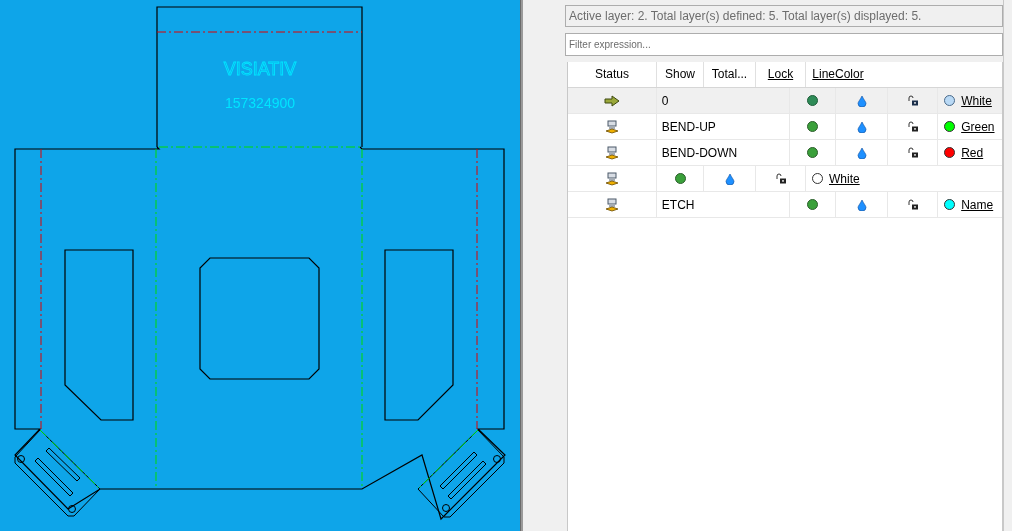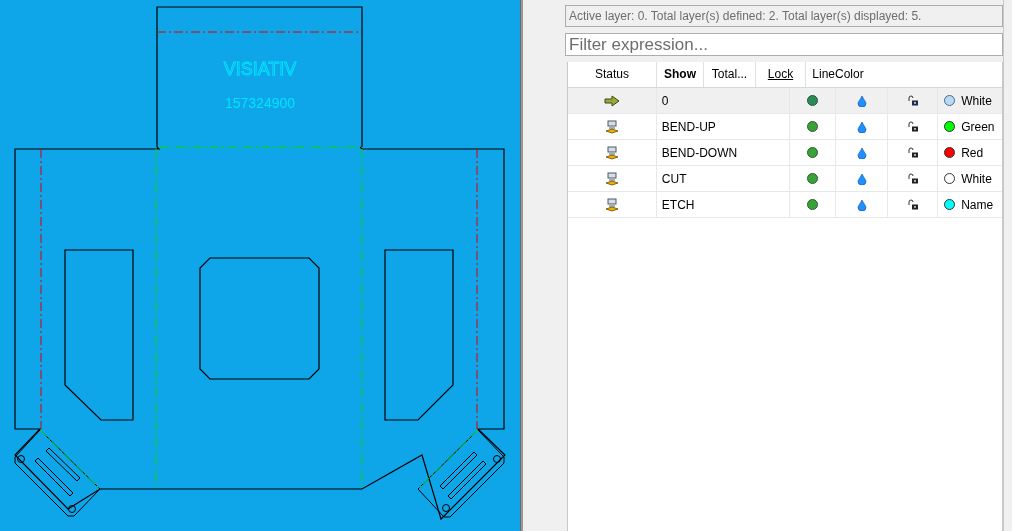--- a/index.html
+++ b/index.html
@@ -2,32 +2,32 @@
 <html><head>
 <meta charset="utf-8">
 <style>
   html, body { margin:0; padding:0; }
   body { width:1012px; height:531px; overflow:hidden; background:#f0f0f0; font-family:"Liberation Sans", sans-serif; font-size:12px; color:#000; position:relative; }
   .canvas { position:absolute; left:0; top:0; width:520px; height:531px; background:#0ea5e9; }
   .canvas svg { position:absolute; left:0; top:0; }
   .splitter { position:absolute; left:520px; top:0; width:3px; height:531px; background:#9a9a9a; border-left:1px solid #6b6b6b; box-sizing:border-box; }
   .panel { position:absolute; left:523px; top:0; width:489px; height:531px; background:#f0f0f0; }
   .status-box { position:absolute; left:42px; top:5px; width:438px; height:22px; border:1px solid #adadad; background:#f0f0f0; box-sizing:border-box; color:#6d6d6d; font-size:12px; line-height:20px; padding-left:3px; white-space:nowrap; overflow:hidden; }
-  .filter-input { position:absolute; left:42px; top:33px; width:438px; height:23px; border:1px solid #adadad; background:#fff; box-sizing:border-box; color:#6d28d9; font-size:17px; padding:0 3px; font-family:"Liberation Sans", sans-serif; outline:none; }
+  .filter-input { position:absolute; left:42px; top:33px; width:438px; height:23px; border:1px solid #adadad; background:#fff; box-sizing:border-box; color:#6d28d9; font-size:10px; padding:0 3px; font-family:"Liberation Sans", sans-serif; outline:none; }
   .filter-input::placeholder { color:#6d6d6d; }
   .grid { position:absolute; left:44px; top:62px; width:436px; height:469px; background:#fff; border-left:1px solid #c8c8c8; border-right:1px solid #c8c8c8; box-sizing:border-box; }
   .grid-header { display:flex; height:25px; border-bottom:1px solid #d6d6d6; background:#fff;align-items:center; }
   .hcell { box-sizing:border-box; border-right:1px solid #e0e0e0; text-align:center; line-height:25px; font-size:12px; color:#000; position:relative; white-space:nowrap; overflow:hidden; }
   .sort-arrow { position:absolute; right:10px; top:10px; width:0; height:0; border-left:5px solid transparent; border-right:5px solid transparent; border-bottom:5px solid #a8a8a8; }
   .row { display:flex; height:25px; border-bottom:1px solid #e8e8e8; background:#fff; }
   .row.active { background:#f0f0f0; }
   .cell { box-sizing:border-box; border-right:1px solid #e8e8e8; display:flex; align-items:center; justify-content:center; font-size:12px; white-space:nowrap; }
   .cell.name { justify-content:flex-start; padding-left:5px; }
   .cell.lc { justify-content:flex-start; padding-left:6px;text-align:right; }
-  .w-status { width:89px; } .w-name { width:133px; } .w-show { width:47px;font-weight:bold; } .w-froz { width:52px; } .w-lock { width:50px;text-decoration:underline; } .w-lc { width:64px; border-right:none; }
+  .w-status { width:89px; } .w-name { width:133px; } .w-show { width:47px; } .w-froz { width:52px; } .w-lock { width:50px;text-decoration:underline; } .w-lc { width:64px; border-right:none;text-decoration:underline; }
   .dot { width:11px; height:11px; border-radius:50%; box-sizing:border-box; border:1px solid #2d5f2d; }
   .cdot { width:11px; height:11px; border-radius:50%; box-sizing:border-box; border:1px solid #333; margin-right:6px; }
   .vscroll { position:absolute; right:0; top:0; width:9px; height:531px; background:#f0f0f0; border-left:1px solid #c8c8c8; box-sizing:border-box; }
 </style>
 </head>
 <body>
 
 <div class="canvas">
   <svg width="520" height="531" viewBox="0 0 520 531">
     <g fill="none" stroke="#000" stroke-width="1.2">
@@ -69,21 +69,21 @@
       <line x1="478" y1="430" x2="418" y2="489"></line>
     </g>
     <text x="260" y="75" text-anchor="middle" font-family="Liberation Sans, sans-serif" font-size="18" fill="none" stroke="#00e5ff" stroke-width="0.9">VISIATIV</text>
     <text x="260" y="108" text-anchor="middle" font-family="Liberation Sans, sans-serif" font-size="14" fill="#00e5ff">157324900</text>
   </svg>
 </div>
 
 <div class="splitter"></div>
 
 <div class="panel">
-  <div class="status-box">Active layer: 0. Total layer(s) defined: 2. Total layer(s) displayed: 5.</div>
+  <div class="status-box">Active layer: 2. Total layer(s) defined: 5. Total layer(s) displayed: 5.</div>
   <input class="filter-input" type="text" placeholder="Filter expression..." style="">
   <div class="grid">
     <div class="grid-header">
       <div class="hcell w-status">Status</div>
       <div class="hcell w-show">Show</div>
       <div class="hcell w-froz">Total...</div>
       <div class="hcell w-lock">Lock</div>
       <div class="hcell w-lc">LineColor</div>
     </div>
 
@@ -176,21 +176,20 @@
     </div>
 
     <div class="row">
       <div class="cell w-status">
         <svg width="14" height="14">
             <rect x="3" y="1" width="8" height="5" fill="#d8dde4" stroke="#4a5868" stroke-width="1"></rect>
             <line x1="4" y1="8" x2="10" y2="8" stroke="#4a5868"></line>
             <polygon points="1,11 7,9 13,11 7,13" fill="#f0b000" stroke="#6a4a00" stroke-width="0.8"></polygon>
           </svg>
       </div>
-      <div class="cell name w-name">CUT</div>
       <div class="cell w-show">
           <div class="dot" style="background:#3aa03a"></div>
         </div>
       <div class="cell w-froz">
           <svg width="10" height="12">
             <path d="M5,1 C7,5 9,7 9,8.5 A4,3.5 0 0 1 1,8.5 C1,7 3,5 5,1 Z" fill="#1e90ff" stroke="#0a4a9a" stroke-width="0.6"></path>
           </svg>
         </div>
       <div class="cell w-lock">
           <svg width="12" height="12">

